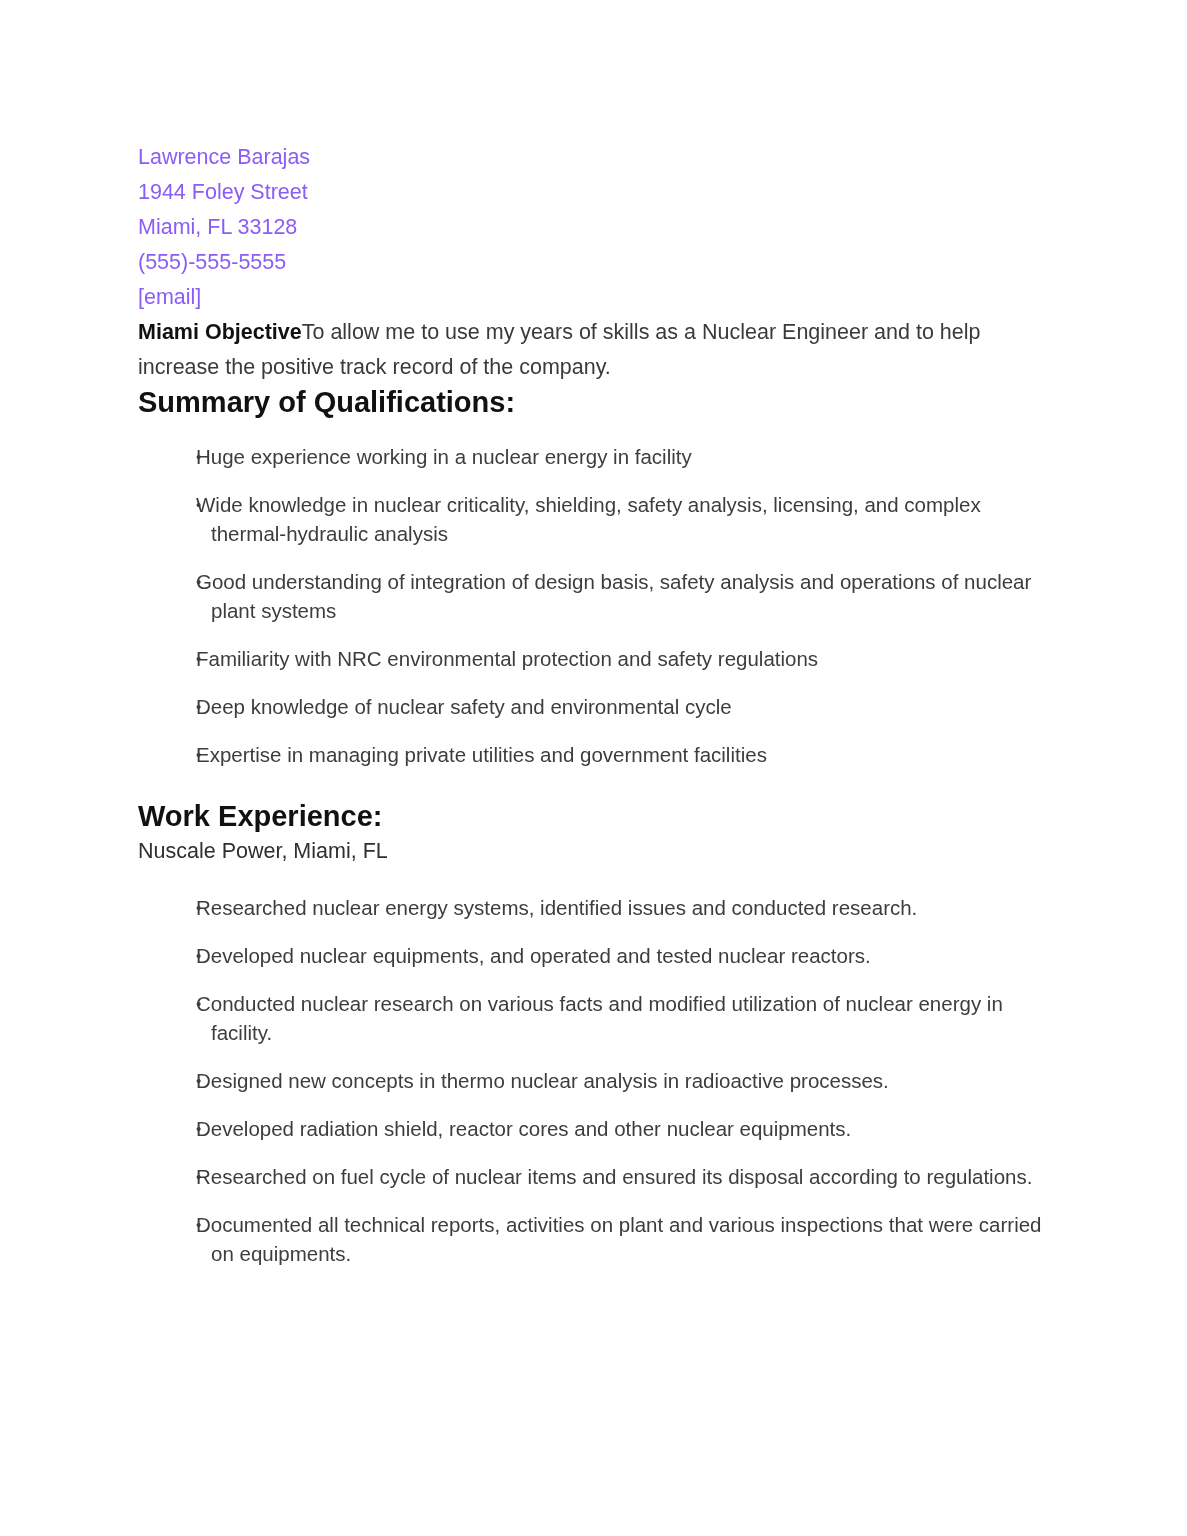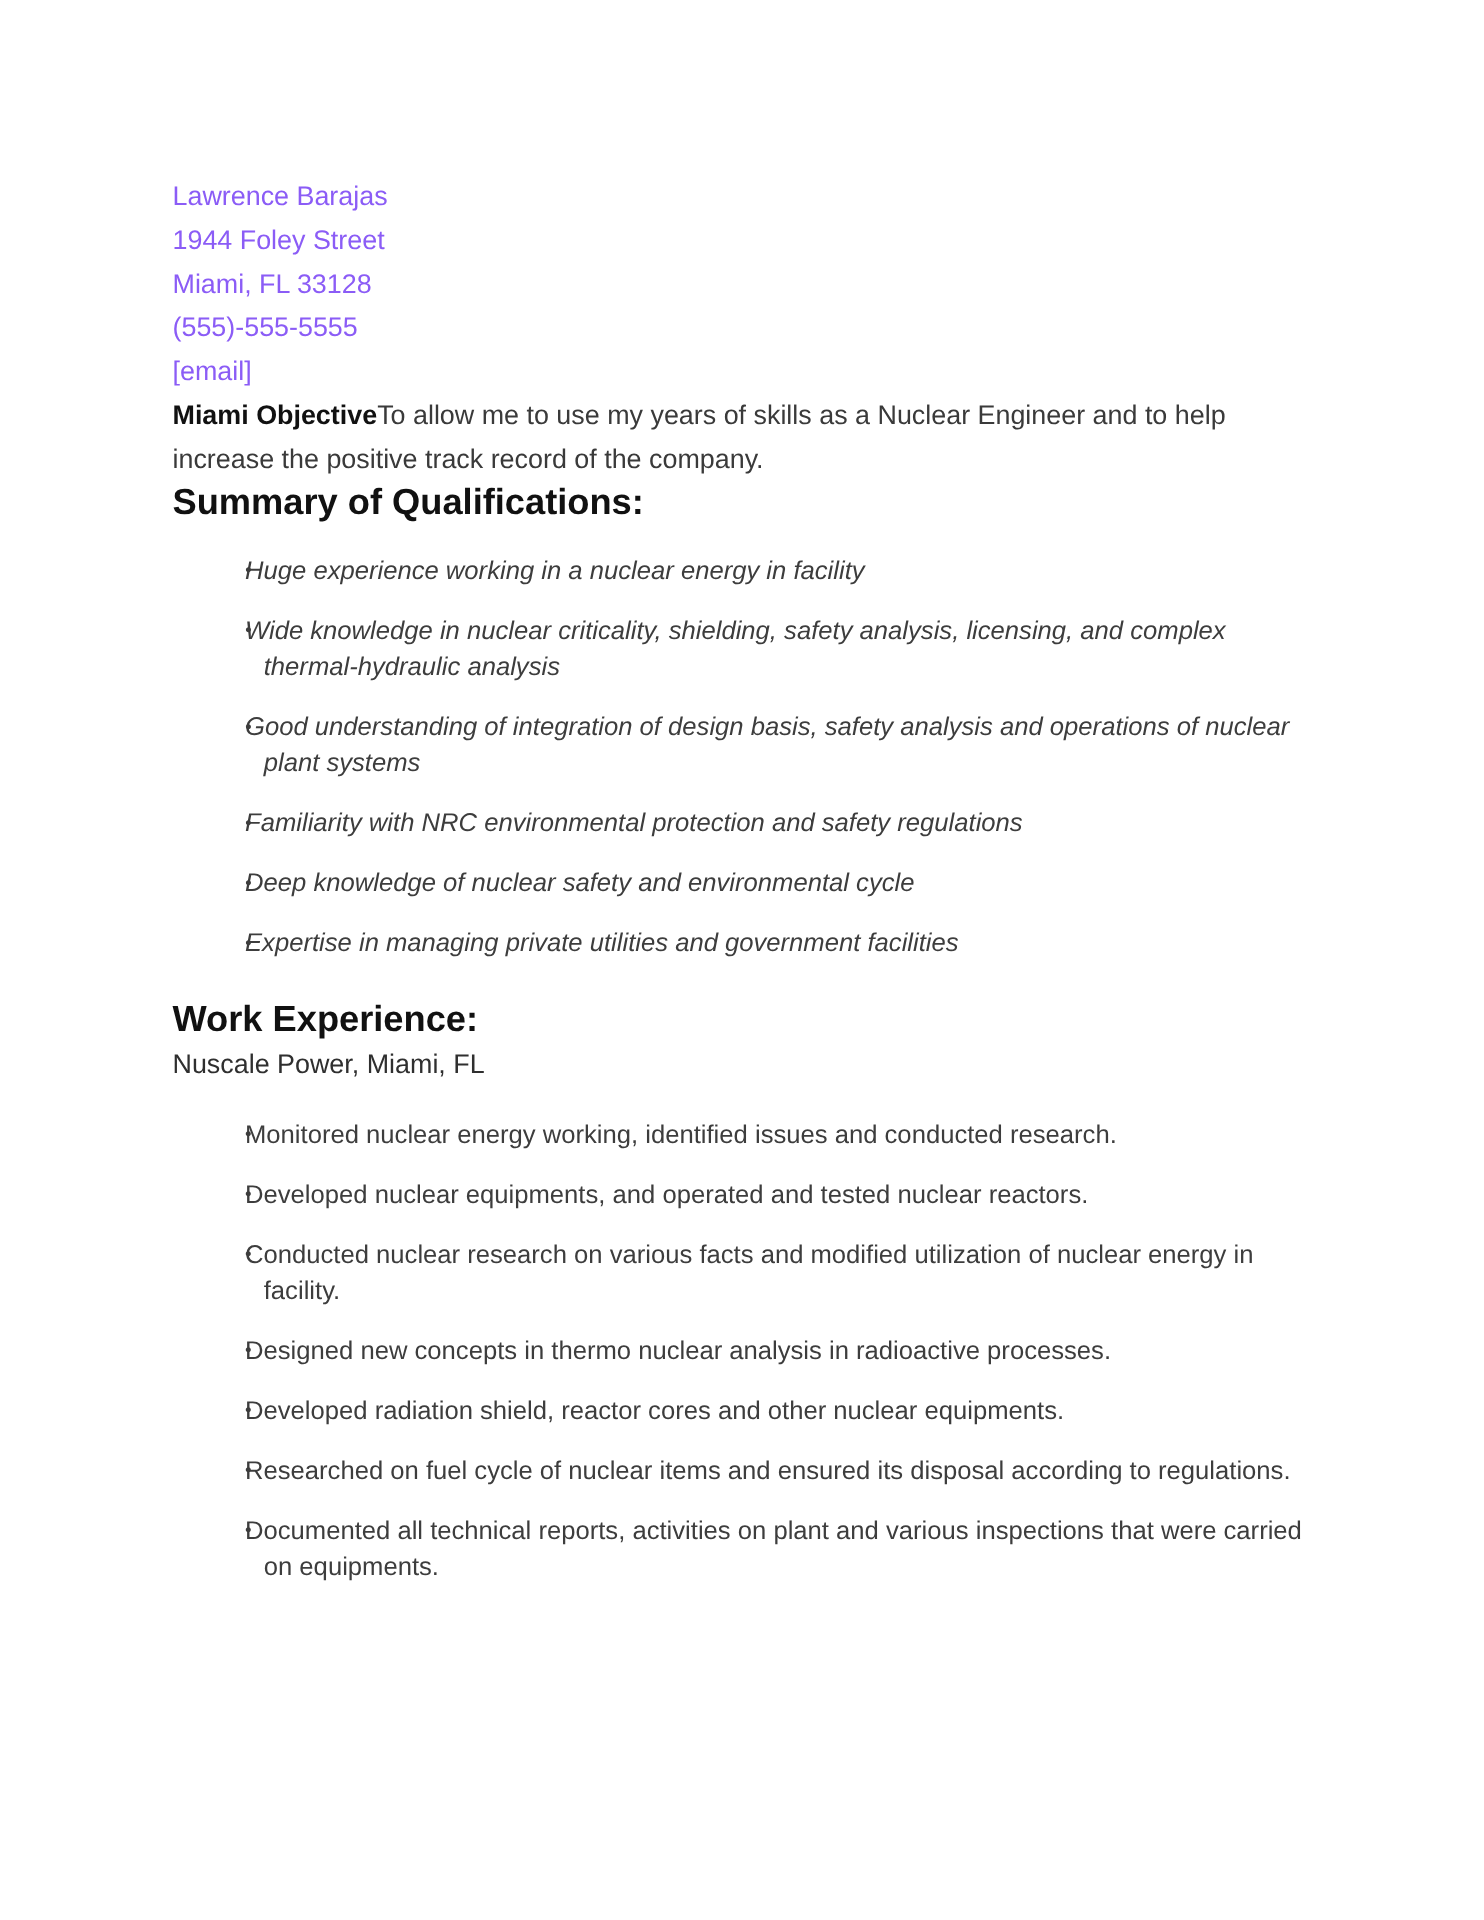--- a/index.html
+++ b/index.html
@@ -55,21 +55,20 @@
     color: #2f2f2f;
     margin: 0;
   }
   ul.bullets {
     list-style: none;
     margin: 0;
     padding: 0;
   }
   ul.bullets.first-group {
     margin-top: 22px;
-    font-style: italic;
   }
   ul.bullets li {
     position: relative;
     font-size: 20.5px;
     line-height: 29px;
     color: #3d3d3d;
     padding-left: 73px;
     margin-bottom: 19px;
     max-width: 945px;
     text-indent: -15px;
@@ -119,21 +118,21 @@
     <li>Deep knowledge of nuclear safety and environmental cycle</li>
     <li>Expertise in managing private utilities and government facilities</li>
   </ul>
 
   <div class="work-block">
     <div class="section-heading">Work Experience:</div>
     <div class="subline">Nuscale Power, Miami, FL</div>
   </div>
 
   <ul class="bullets work-group">
-    <li>Monitored nuclear energy working, identified issues and conducted research.</li>
+    <li>Researched nuclear energy systems, identified issues and conducted research.</li>
     <li>Developed nuclear equipments, and operated and tested nuclear reactors.</li>
     <li>Conducted nuclear research on various facts and modified utilization of nuclear energy in facility.</li>
     <li>Designed new concepts in thermo nuclear analysis in radioactive processes.</li>
     <li>Developed radiation shield, reactor cores and other nuclear equipments.</li>
     <li>Researched on fuel cycle of nuclear items and ensured its disposal according to regulations.</li>
     <li>Documented all technical reports, activities on plant and various inspections that were carried on equipments.</li>
   </ul>
 
 </div>
 

